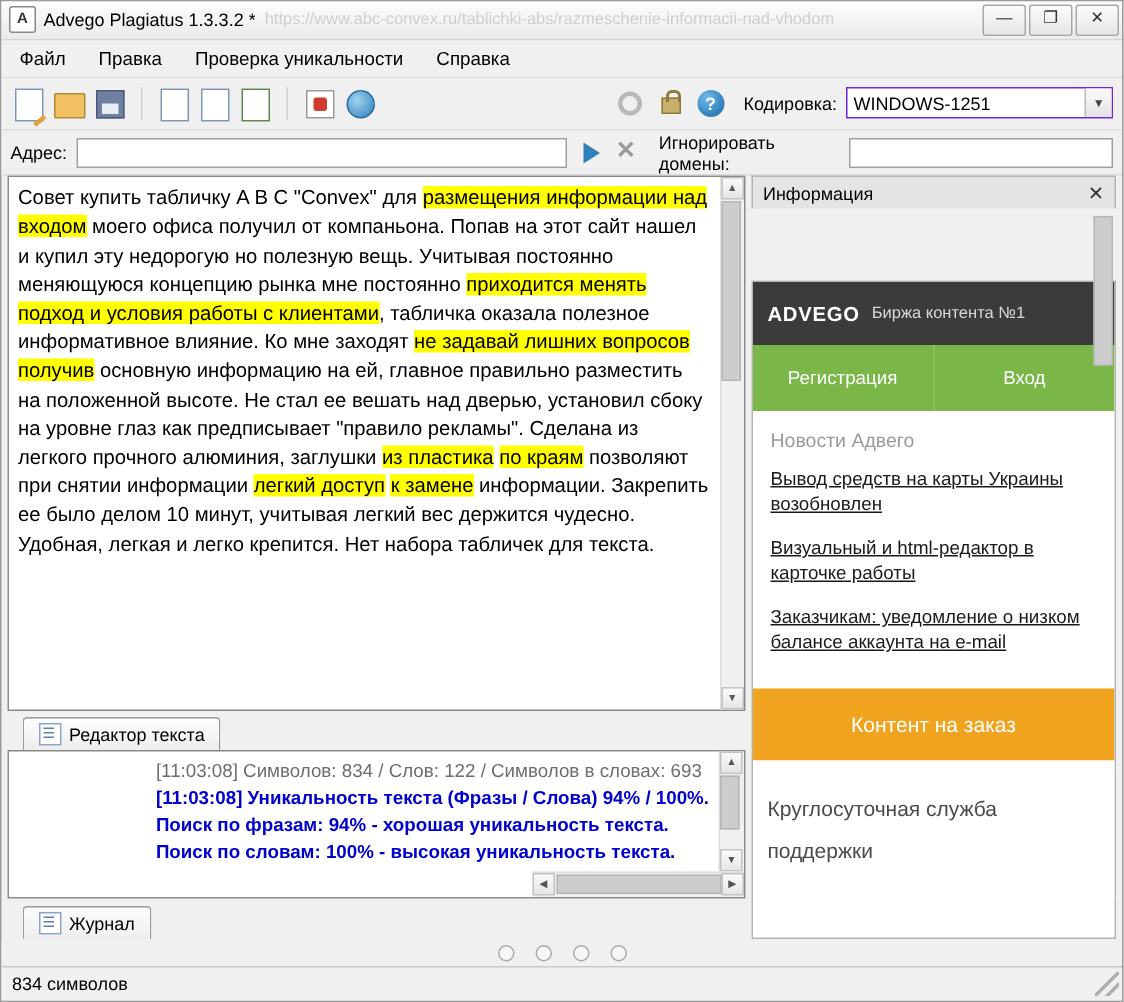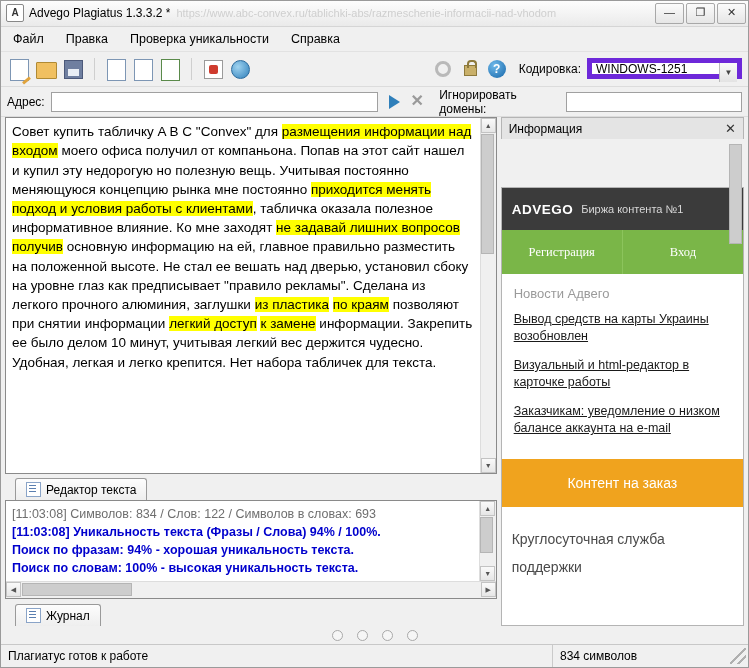--- a/index.html
+++ b/index.html
@@ -120,23 +120,23 @@
     background: #cfcfcf;
     margin: 0 6px;
   }
   .tb-spacer { flex: 1 1 auto; }
   .enc-label {
     font-size: 12px;
     margin-right: 6px;
     color: #000;
   }
   .enc-select {
-    width: 155px;
+    width: 178px;
     height: 21px;
-    border: 5px solid #6d28d9;
+    border: 1px solid #6d28d9;
     background: #fff;
     font-size: 12px;
     display: flex;
     align-items: center;
     padding-left: 4px;
     box-sizing: border-box;
     position: relative;
   }
   .enc-select .arrow {
     position: absolute;
@@ -274,20 +274,21 @@
     box-shadow: 0 3px 0 #5b7fb0, 0 6px 0 #5b7fb0;
   }
   .log-wrap {
     flex: 1 1 auto;
     border: 1px solid #8a8a8a;
     background: #fff;
     display: flex;
     flex-direction: column;
     box-sizing: border-box;
     min-height: 0;
+    align-items: flex-end;
   }
   .log-inner {
     flex: 1 1 auto;
     display: flex;
     min-height: 0;
   }
   .log-text {
     flex: 1 1 auto;
     padding: 4px 6px;
     font-size: 12.5px;
@@ -378,21 +379,20 @@
     font-weight: bold;
     letter-spacing: .5px;
   }
   .adv-sub {
     color: #d8d8d8;
     font-size: 11px;
   }
   .adv-btns {
     height: 44px;
     display: flex;
-    font-family: Liberation Serif, serif;
   }
   .adv-btn {
     flex: 1 1 50%;
     background: #7ab648;
     color: #fff;
     font-size: 12.5px;
     display: flex;
     align-items: center;
     justify-content: center;
   }
@@ -748,17 +748,16 @@
   </div>
 
   <div class="dots-row">
     <span class="dot"></span>
     <span class="dot"></span>
     <span class="dot"></span>
     <span class="dot"></span>
   </div>
 
   <div class="statusbar">
-    <div class="status-cell status-left">Плагиатус готов к работе</div>
     <div class="status-cell status-mid">834 символов</div>
     <div class="grip"></div>
   </div>
 </div>
 
 </body></html>

